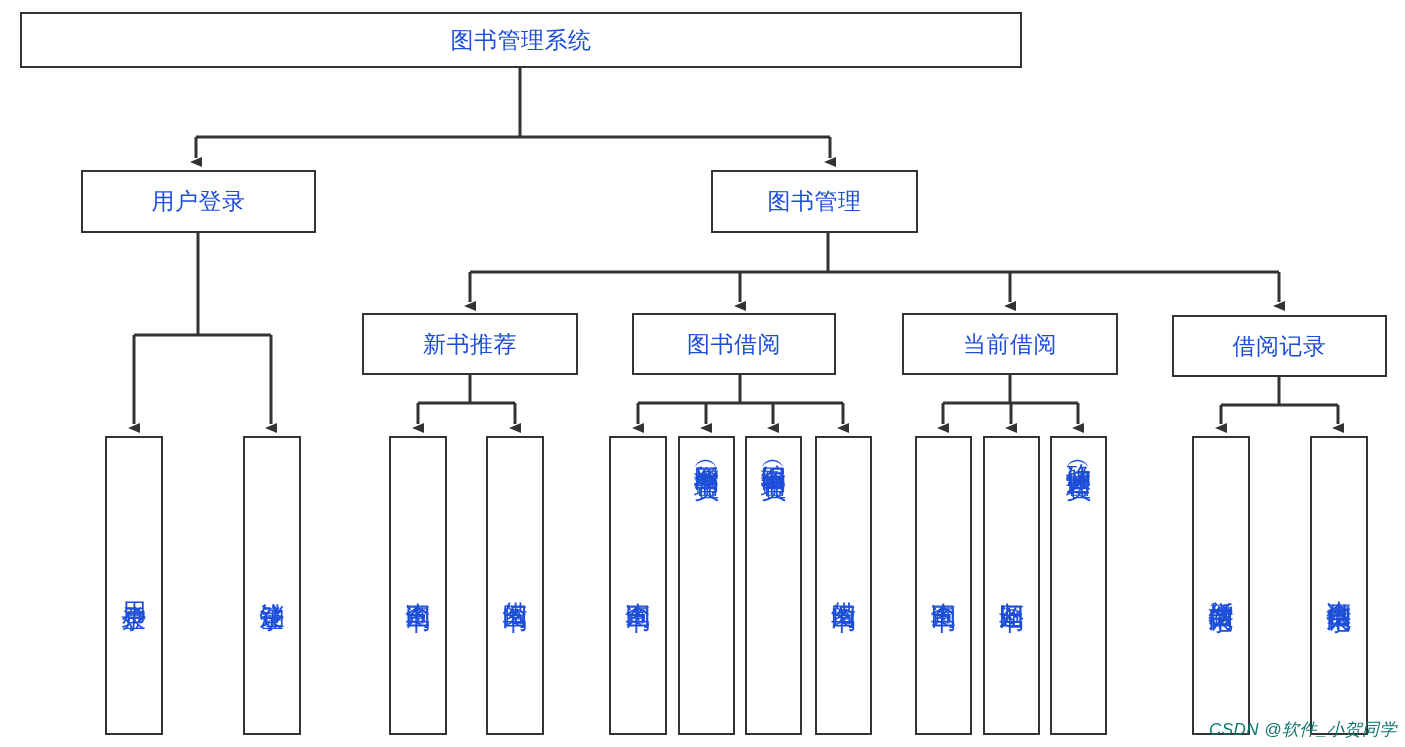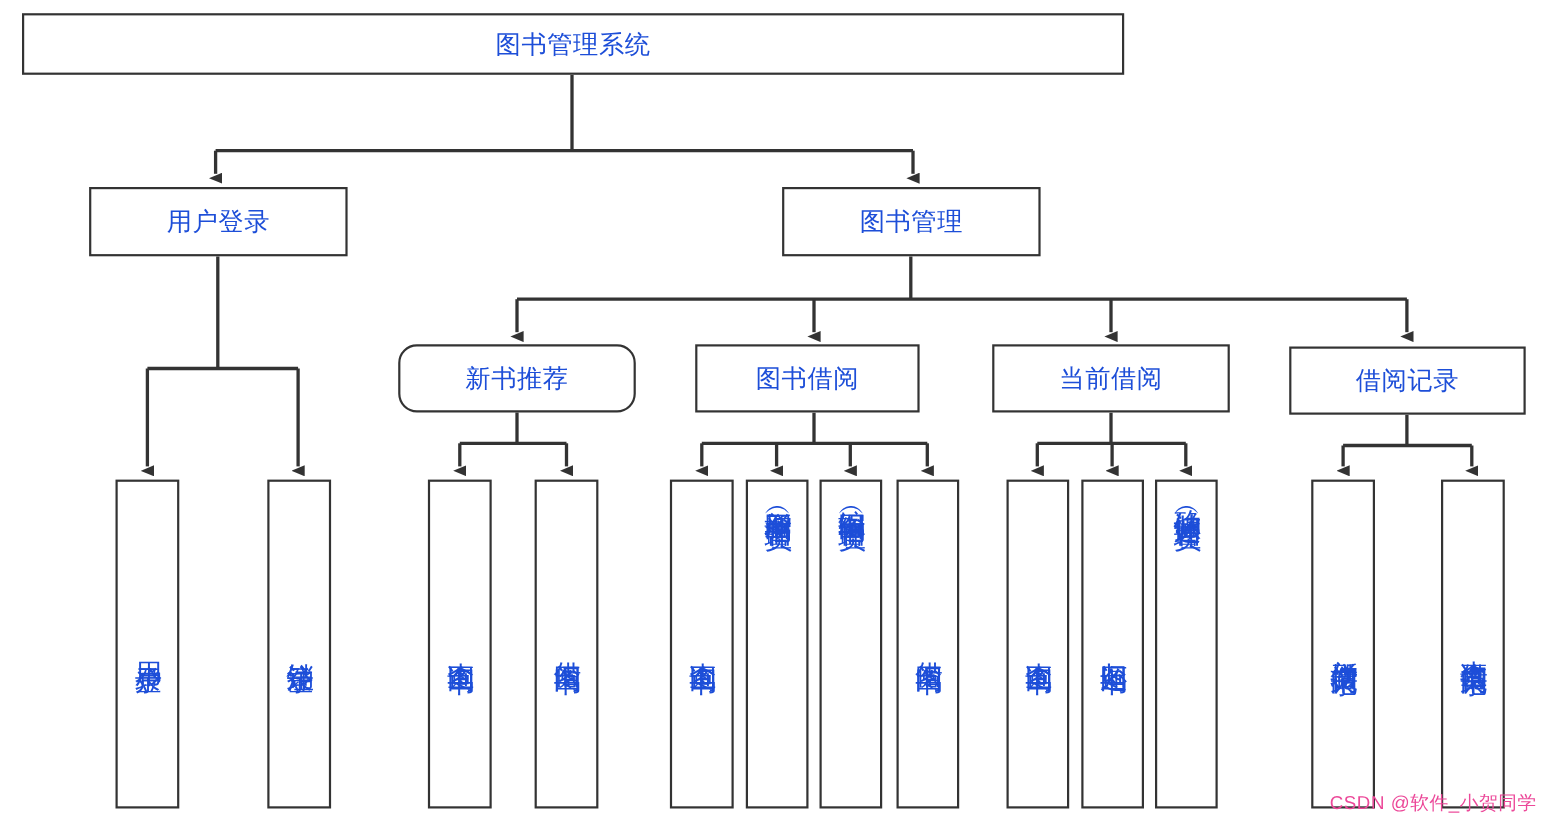--- a/index.html
+++ b/index.html
@@ -59,23 +59,24 @@
   }
   .node.vert.centered {
     align-items: center;
     padding-top: 0;
   }
   #watermark {
     position: absolute;
     right: 8px;
     bottom: 6px;
     font-size: 17px;
-    color: #ec4899;
+    color: #0f766e;
     white-space: nowrap;
     letter-spacing: 0.5px;
+    font-style: italic;
   }
 </style>
 </head>
 <body>
 
 <div id="canvas">
 
   <svg id="edges" viewBox="0 0 1405 747">
     <defs>
       <marker id="arrow" markerWidth="10" markerHeight="12" refX="1" refY="6" orient="auto" markerUnits="userSpaceOnUse">
@@ -128,25 +129,25 @@
   </svg>
 
   <div class="node horiz" style="left:20px; top:12px; width:1002px; height:56px;">
     <span class="label">图书管理系统</span>
   </div>
 
   <div class="node horiz" style="left:81px; top:170px; width:235px; height:63px;">
     <span class="label">用户登录</span>
   </div>
 
-  <div class="node horiz" style="left:711px; top:170px; width:235px; height:63px;">
+  <div class="node horiz" style="left:711px; top:170px; width:207px; height:63px;">
     <span class="label">图书管理</span>
   </div>
 
-  <div class="node horiz" style="left:362px; top:313px; width:216px; height:62px;border-radius:17px;">
+  <div class="node horiz" style="left:362px; top:313px; width:216px; height:62px;">
     <span class="label">新书推荐</span>
   </div>
 
   <div class="node horiz" style="left:632px; top:313px; width:204px; height:62px;">
     <span class="label">图书借阅</span>
   </div>
 
   <div class="node horiz" style="left:902px; top:313px; width:216px; height:62px;">
     <span class="label">当前借阅</span>
   </div>

